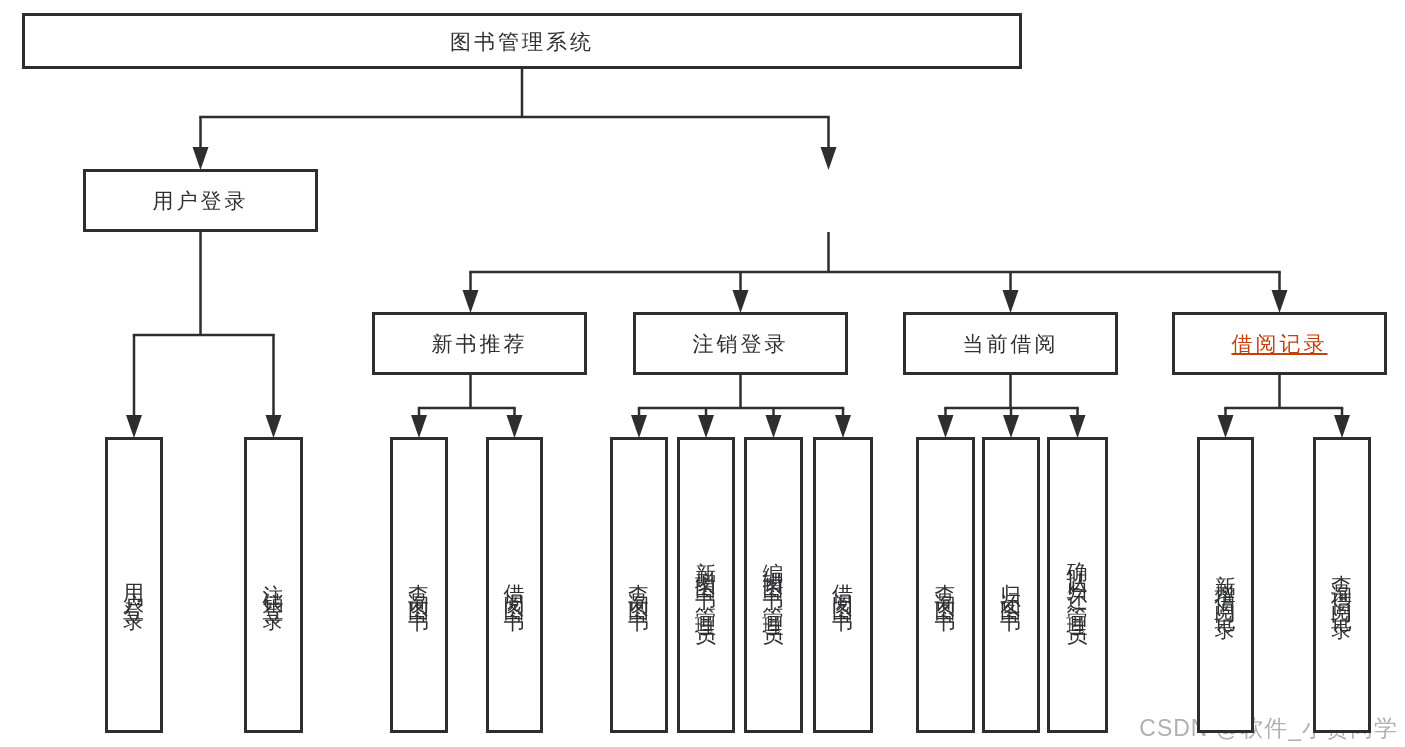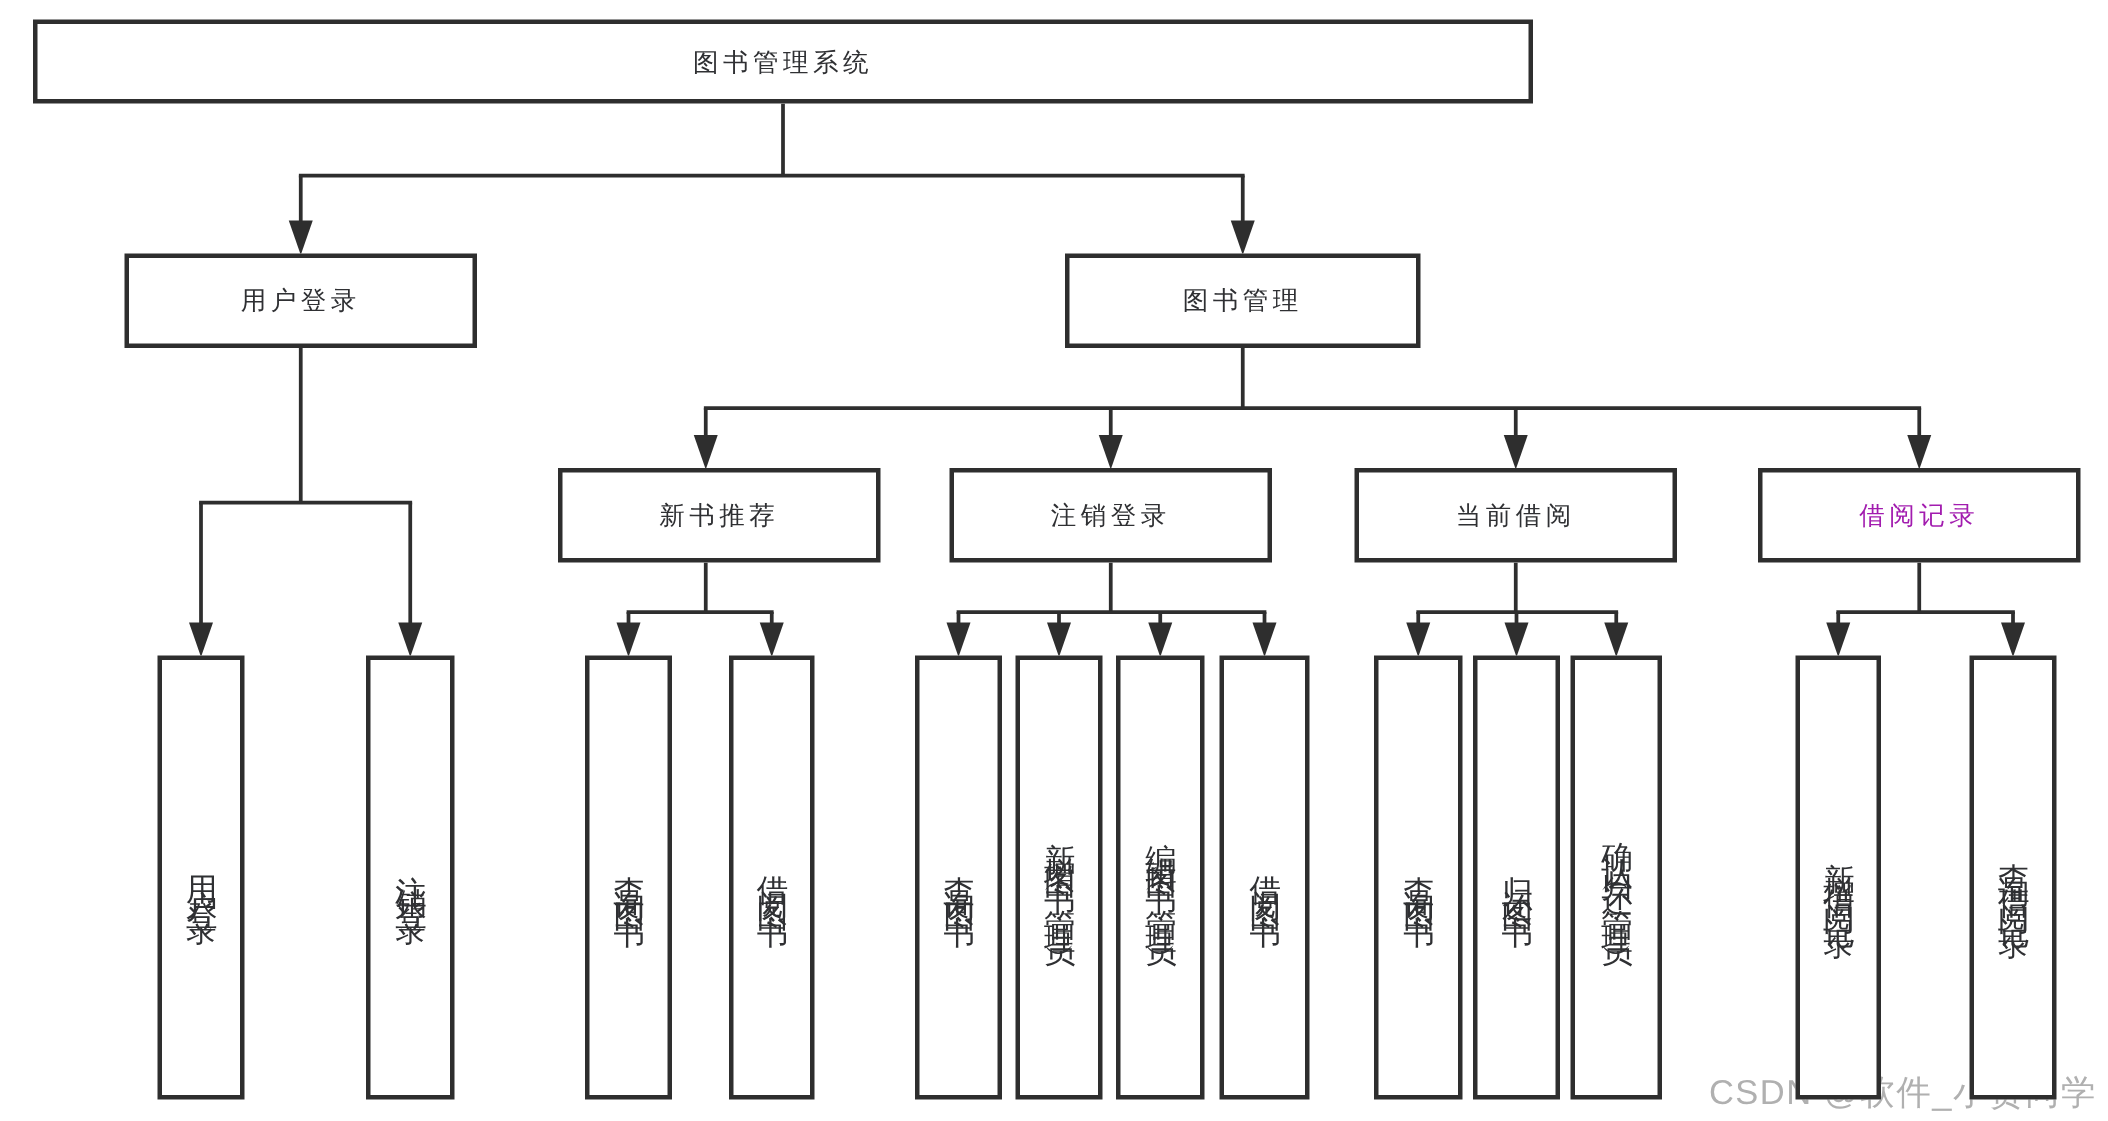--- a/index.html
+++ b/index.html
@@ -16,21 +16,21 @@
     position: absolute;
     box-sizing: border-box;
     background: #ffffff;
     border: 3px solid #2e2e2e;
     display: flex;
     align-items: center;
     justify-content: center;
     color: #2f3033;
   }
   .node.h .label {
-    font-size: 17px;
+    font-size: 21px;
     letter-spacing: 3px;
     white-space: nowrap;
     line-height: 1;
   }
   .node.v .label {
     writing-mode: vertical-rl;
     text-orientation: mixed;
     font-size: 21px;
     letter-spacing: 9px;
     line-height: 1;
@@ -105,34 +105,31 @@
       <polygon points="1334,415 1350,415 1342,438" fill="#2e2e2e"></polygon>
     </svg>
 
   <div class="watermark">CSDN @软件_小贺同学</div>
 <div class="node h" style="left: 22px; top: 13px; width: 1000px; height: 56px; border-color: rgb(46, 46, 46); background: rgb(255, 255, 255);">
       <span class="label" style="color: rgb(47, 48, 51);">图书管理系统</span>
     </div>
     <div class="node h" style="left: 83px; top: 169px; width: 235px; height: 63px; border-color: rgb(46, 46, 46); background: rgb(255, 255, 255);">
       <span class="label" style="color: rgb(47, 48, 51);">用户登录</span>
     </div>
-    <div class="node h" style="left: 710px; top: 169px; width: 237px; height: 63px; border-color: rgb(46, 46, 46); background: rgb(255, 255, 255);">
-      <span class="label" style="color: rgb(47, 48, 51);">图书管理</span>
-    </div>
     <div class="node h" style="left: 372px; top: 312px; width: 215px; height: 63px; border-color: rgb(46, 46, 46); background: rgb(255, 255, 255);">
       <span class="label" style="color: rgb(47, 48, 51);">新书推荐</span>
     </div>
     <div class="node h" style="left: 633px; top: 312px; width: 215px; height: 63px; border-color: rgb(46, 46, 46); background: rgb(255, 255, 255);">
       <span class="label" style="color: rgb(47, 48, 51);">注销登录</span>
     </div>
     <div class="node h" style="left: 903px; top: 312px; width: 215px; height: 63px; border-color: rgb(46, 46, 46); background: rgb(255, 255, 255);">
       <span class="label" style="color: rgb(47, 48, 51);">当前借阅</span>
     </div>
     <div class="node h" style="left: 1172px; top: 312px; width: 215px; height: 63px; border-color: rgb(46, 46, 46); background: rgb(255, 255, 255);">
-      <span class="label" style="color: #a21caf;">借阅记录</span>
+      <span class="label" style="color: #c2410c; text-decoration: underline;">借阅记录</span>
     </div>
     <div class="node v" style="left: 105px; top: 437px; width: 58px; height: 296px; border-color: rgb(46, 46, 46); background: rgb(255, 255, 255);">
       <span class="label" style="color: rgb(47, 48, 51);">用户登录</span>
     </div>
     <div class="node v" style="left: 244px; top: 437px; width: 59px; height: 296px; border-color: rgb(46, 46, 46); background: rgb(255, 255, 255);">
       <span class="label" style="color: rgb(47, 48, 51);">注销登录</span>
     </div>
     <div class="node v" style="left: 390px; top: 437px; width: 58px; height: 296px; border-color: rgb(46, 46, 46); background: rgb(255, 255, 255);">
       <span class="label" style="color: rgb(47, 48, 51);">查询图书</span>
     </div>

